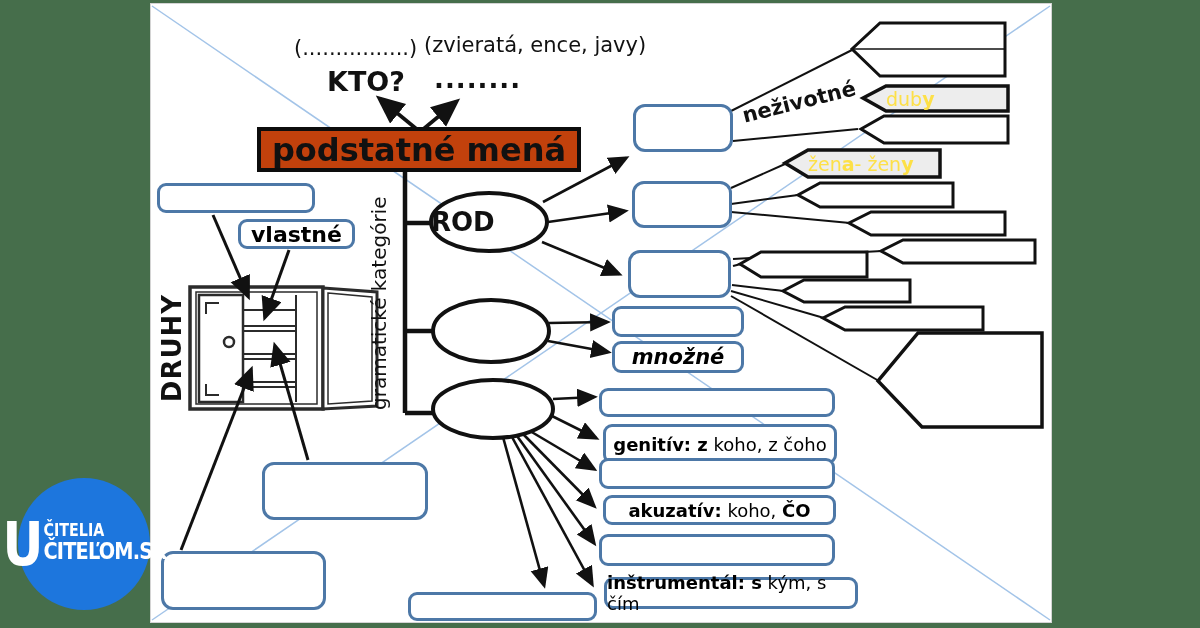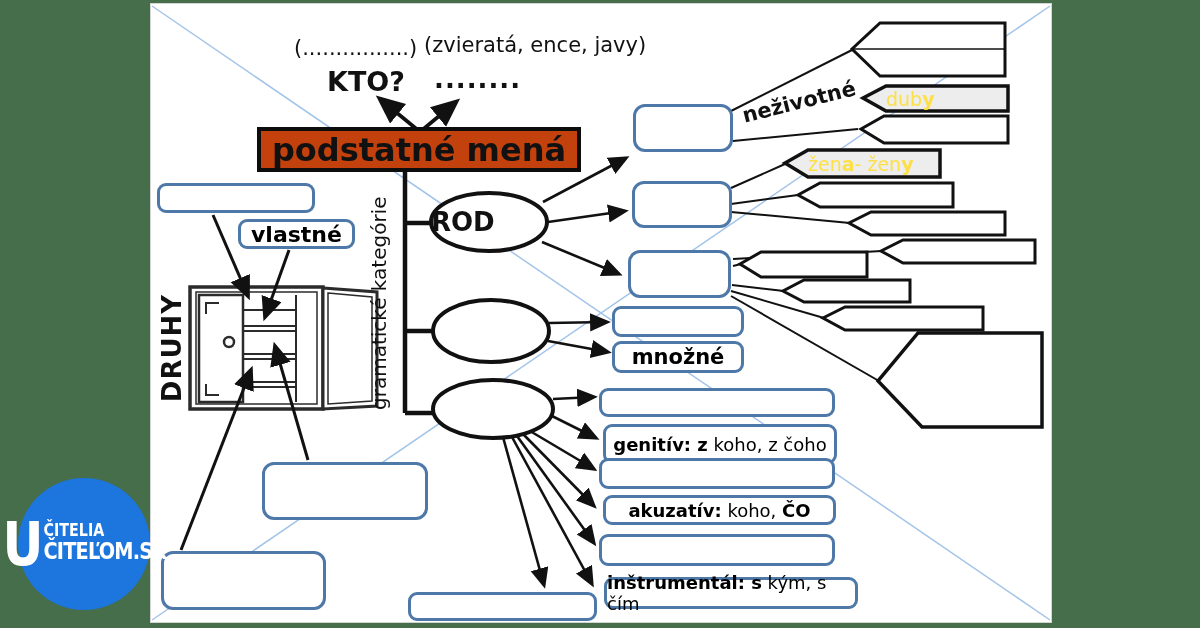--- a/index.html
+++ b/index.html
@@ -124,21 +124,21 @@
   </div>
   <div class="bluebox big" style="left:262px;top:462px;width:166px;height:58px;"></div>
   <div class="bluebox big" style="left:161px;top:551px;width:165px;height:59px;"></div>
 
   <div class="bluebox big" style="left:633px;top:104px;width:100px;height:48px;"></div>
   <div class="bluebox big" style="left:632px;top:181px;width:100px;height:47px;"></div>
   <div class="bluebox big" style="left:628px;top:250px;width:103px;height:48px;"></div>
 
   <div class="bluebox" style="left:612px;top:306px;width:132px;height:31px;"></div>
   <div class="bluebox" style="left:612px;top:341px;width:132px;height:32px;">
-    <span style="font-size:21px;font-weight:bold;">množné</span>
+    <span style="font-size:21px;font-weight:bold;font-style:italic;">množné</span>
   </div>
 
   <div class="bluebox" style="left:599px;top:388px;width:236px;height:29px;"></div>
   <div class="bluebox" style="left:603px;top:424px;width:234px;height:40px;">
     <span style="font-size:18px;"><b>genitív: z</b><span> koho, z čoho</span></span>
   </div>
   <div class="bluebox" style="left:599px;top:458px;width:236px;height:31px;"></div>
   <div class="bluebox" style="left:603px;top:495px;width:233px;height:30px;">
     <span style="font-size:18px;"><b>akuzatív:</b><span> koho, </span><b>ČO</b></span>
   </div>

